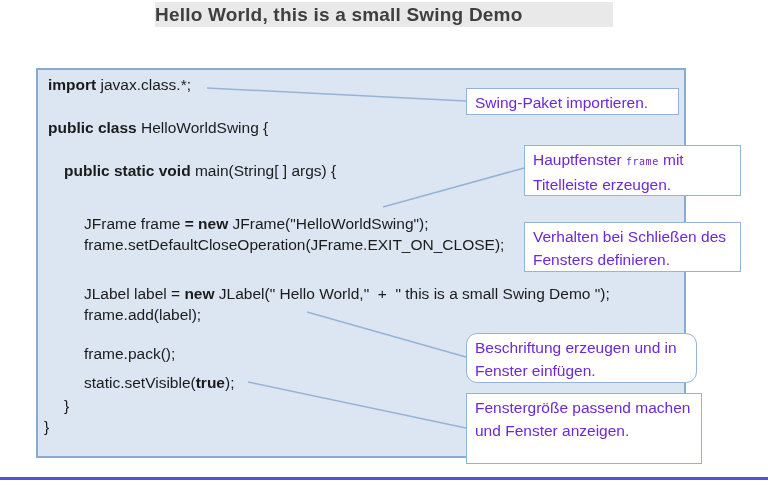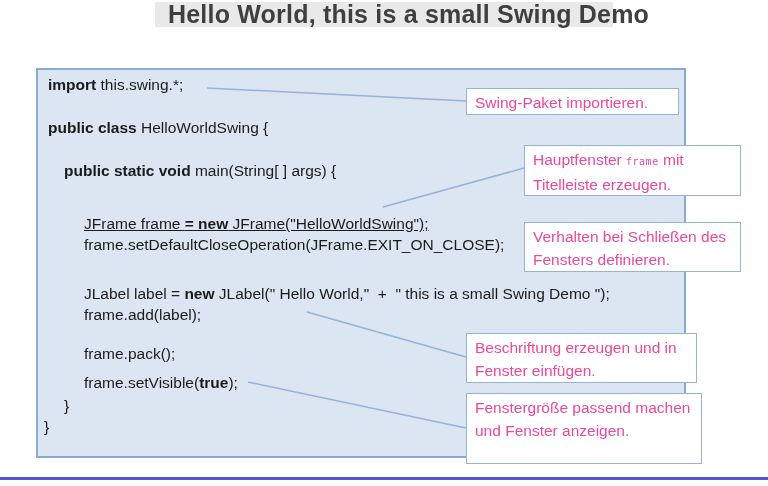--- a/index.html
+++ b/index.html
@@ -14,22 +14,22 @@
   }
   html,body{margin:0;padding:0;}
   body{
     width:768px;height:486px;position:relative;overflow:hidden;
     background:#ffffff;font-family:"Liberation Sans",sans-serif;
   }
   .titlebar{
     position:absolute;left:155px;top:2px;width:458px;height:25px;
     background:var(--titlebar-bg);
     color:var(--title-text);
-    font-size:25px;font-weight:bold;line-height:25px;
-    padding-left:13px;box-sizing:border-box;
+    font-size:19px;font-weight:bold;line-height:25px;
+    box-sizing:border-box;
     letter-spacing:0.2px;white-space:nowrap;
   }
   .code-panel{
     position:absolute;left:36px;top:68px;width:650px;height:390px;
     background:var(--panel-fill);
     border:2px solid var(--panel-border);
     box-sizing:border-box;
   }
   .code-line{
     position:absolute;
@@ -38,21 +38,21 @@
   }
   .code-line .b{font-weight:bold;}
   svg.connectors{
     position:absolute;left:0;top:0;width:768px;height:486px;
     pointer-events:none;
   }
   .callout{
     position:absolute;background:#ffffff;
     border:1.5px solid var(--callout-border);
     box-sizing:border-box;
-    font-size:15.5px;line-height:23px;color:#ec4899;
+    font-size:15.5px;line-height:23px;color:#6d28d9;
     padding:2px 8px 0 8px;
   }
   .callout .mono{
     font-family:"DejaVu Sans Mono",monospace;
     font-size:10px;letter-spacing:0.5px;
   }
   .footer-rule{
     position:absolute;left:0;top:477px;width:768px;height:3px;
     background:var(--footer-rule);
   }
@@ -60,39 +60,39 @@
 </head>
 <body>
 
 <div class="titlebar">
   <span>Hello World, this is a small Swing Demo</span>
 </div>
 
 <div class="code-panel"></div>
 
 <div id="code-lines">
-    <div class="code-line" style="left: 48px; top: 75px;"><span class="b">import</span><span> this.swing.*;</span></div>
+    <div class="code-line" style="left: 48px; top: 75px;"><span class="b">import</span><span> javax.class.*;</span></div>
     <div class="code-line" style="left: 48px; top: 118px;"><span class="b">public class</span><span> HelloWorldSwing {</span></div>
     <div class="code-line" style="left: 64px; top: 161px;"><span class="b">public static void</span><span> main(String[ ] args) {</span></div>
-    <div class="code-line" style="left: 84px; top: 214px; text-decoration: underline;"><span>JFrame frame </span><span class="b">= new</span><span> JFrame("HelloWorldSwing");</span></div>
+    <div class="code-line" style="left: 84px; top: 214px;"><span>JFrame frame </span><span class="b">= new</span><span> JFrame("HelloWorldSwing");</span></div>
     <div class="code-line" style="left: 84px; top: 235px;"><span>frame.setDefaultCloseOperation(JFrame.EXIT_ON_CLOSE);</span></div>
     <div class="code-line" style="left: 84px; top: 284px;"><span>JLabel label = </span><span class="b">new</span><span> JLabel(" Hello World,"  +  " this is a small Swing Demo ");</span></div>
     <div class="code-line" style="left: 84px; top: 305px;"><span>frame.add(label);</span></div>
     <div class="code-line" style="left: 84px; top: 344px;"><span>frame.pack();</span></div>
-    <div class="code-line" style="left: 84px; top: 373px;"><span>frame.setVisible(</span><span class="b">true</span><span>);</span></div>
+    <div class="code-line" style="left: 84px; top: 373px;"><span>static.setVisible(</span><span class="b">true</span><span>);</span></div>
     <div class="code-line" style="left: 64px; top: 396px;"><span>}</span></div>
     <div class="code-line" style="left: 44px; top: 417px;"><span>}</span></div>
   </div>
 
 <svg class="connectors" id="connectors">
     <line x1="207" y1="88" x2="466" y2="101" stroke="#95b3d7" stroke-width="1.5"></line>
     <line x1="383" y1="207" x2="524" y2="168" stroke="#95b3d7" stroke-width="1.5"></line>
     <line x1="307" y1="312" x2="466" y2="357" stroke="#95b3d7" stroke-width="1.5"></line>
     <line x1="248" y1="382" x2="466" y2="428" stroke="#95b3d7" stroke-width="1.5"></line>
   </svg>
 
 <div class="callout" style="left: 466px; top: 88px; width: 213px; height: 27px;"><span>Swing-Paket importieren.</span></div>
 <div class="callout" style="left: 524px; top: 145px; width: 217px; height: 51px;"><span>Hauptfenster </span><span class="mono">frame</span><span>  mit Titelleiste erzeugen.</span></div>
 <div class="callout" style="left: 524px; top: 222px; width: 217px; height: 50px;"><span>Verhalten bei Schließen des Fensters definieren.</span></div>
-<div class="callout" style="left: 466px; top: 333px; width: 231px; height: 50px;"><span>Beschriftung erzeugen und in Fenster einfügen.</span></div>
+<div class="callout" style="left: 466px; top: 333px; width: 231px; height: 50px; border-radius: 11px;"><span>Beschriftung erzeugen und in Fenster einfügen.</span></div>
 <div class="callout" style="left: 466px; top: 393px; width: 236px; height: 71px;"><span>Fenstergröße passend machen und Fenster anzeigen.</span></div>
 
 <div class="footer-rule"></div>
 
 </body></html>

